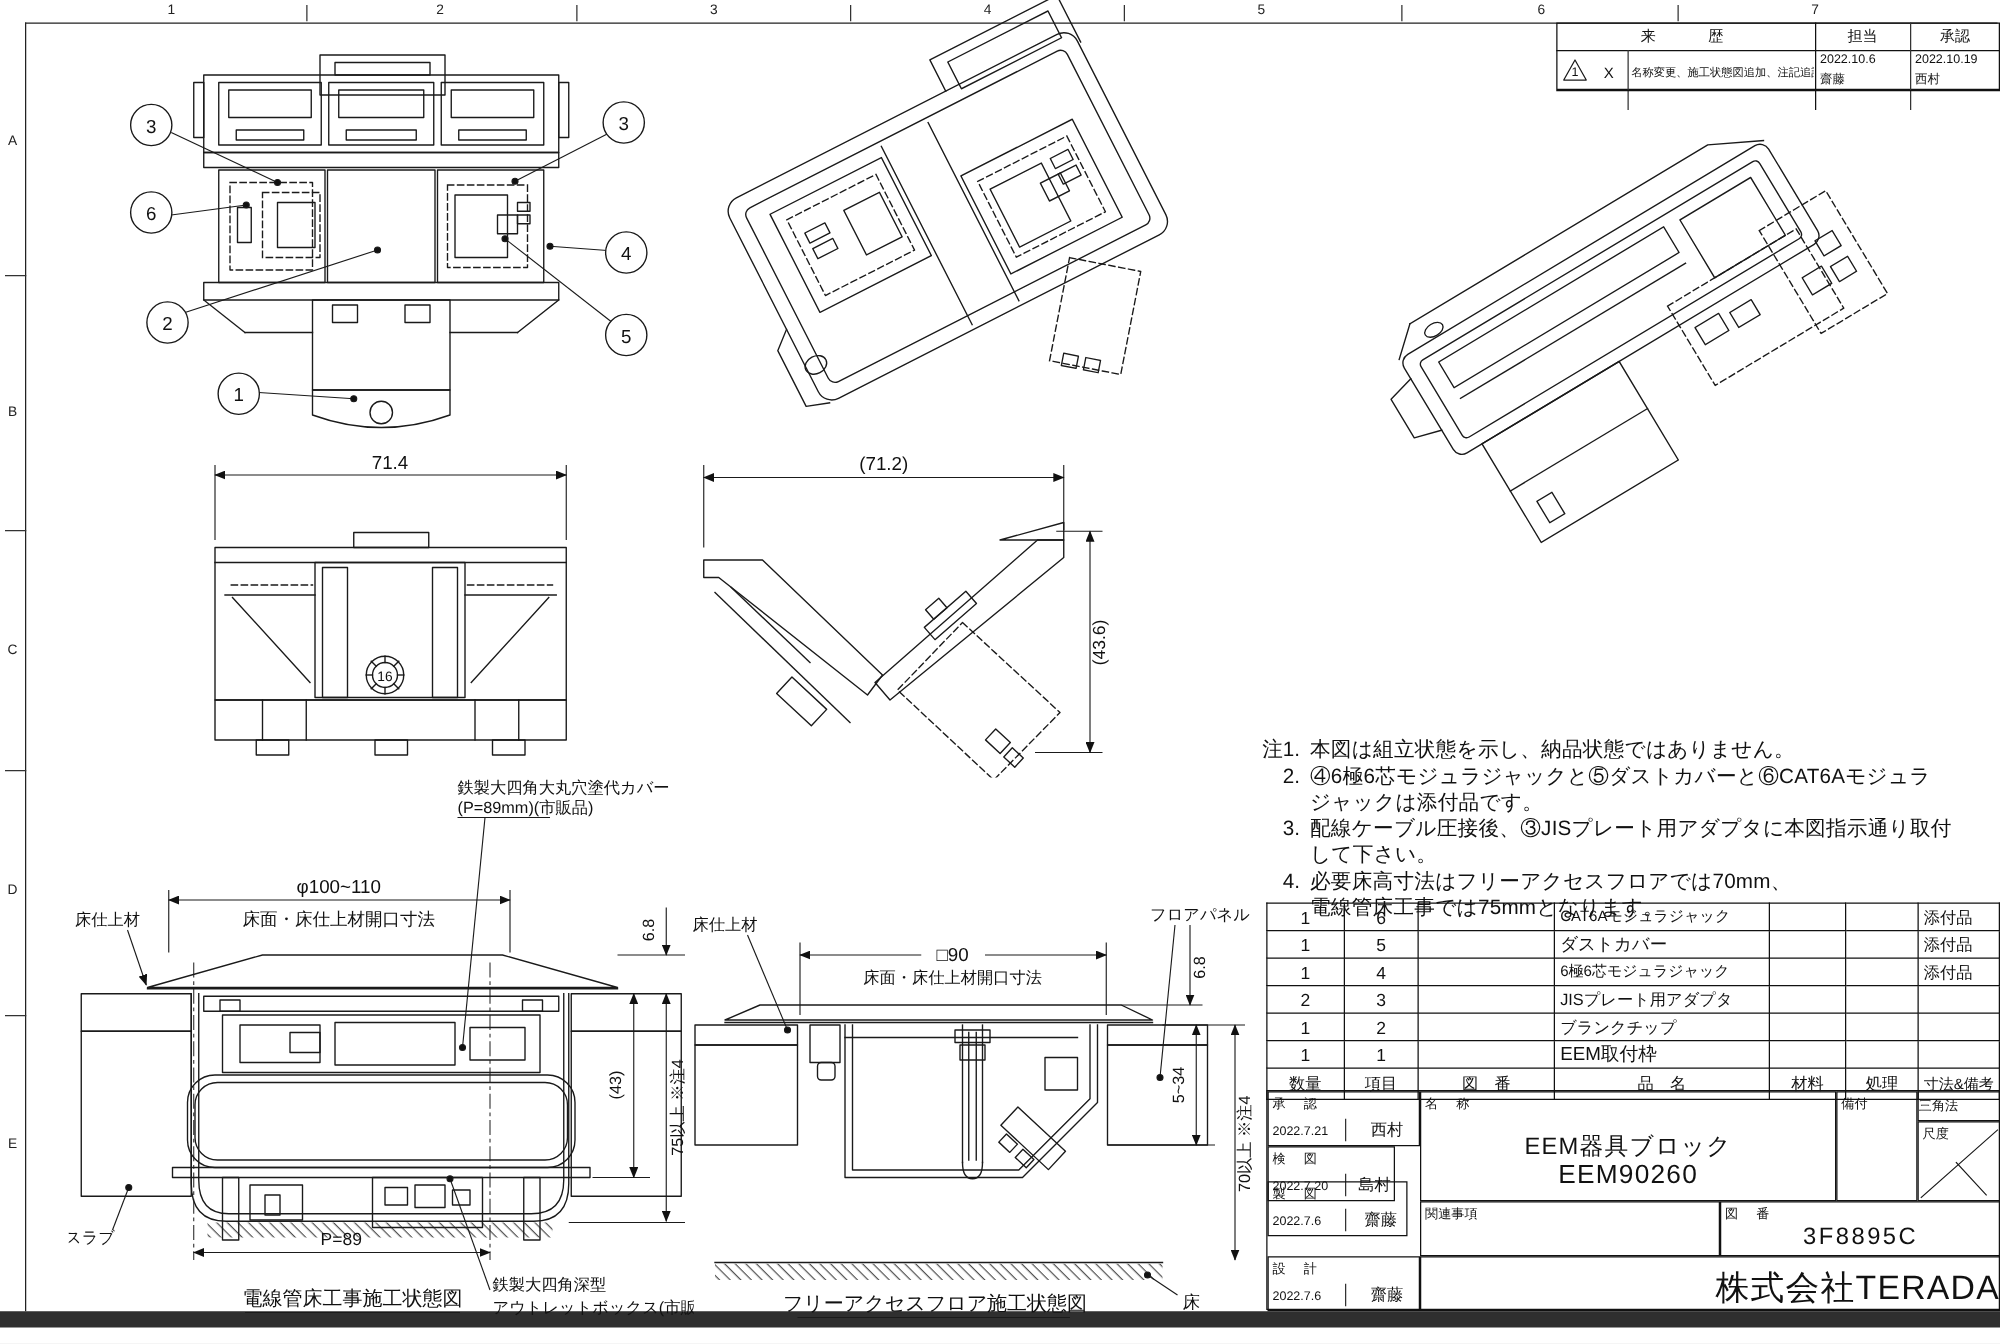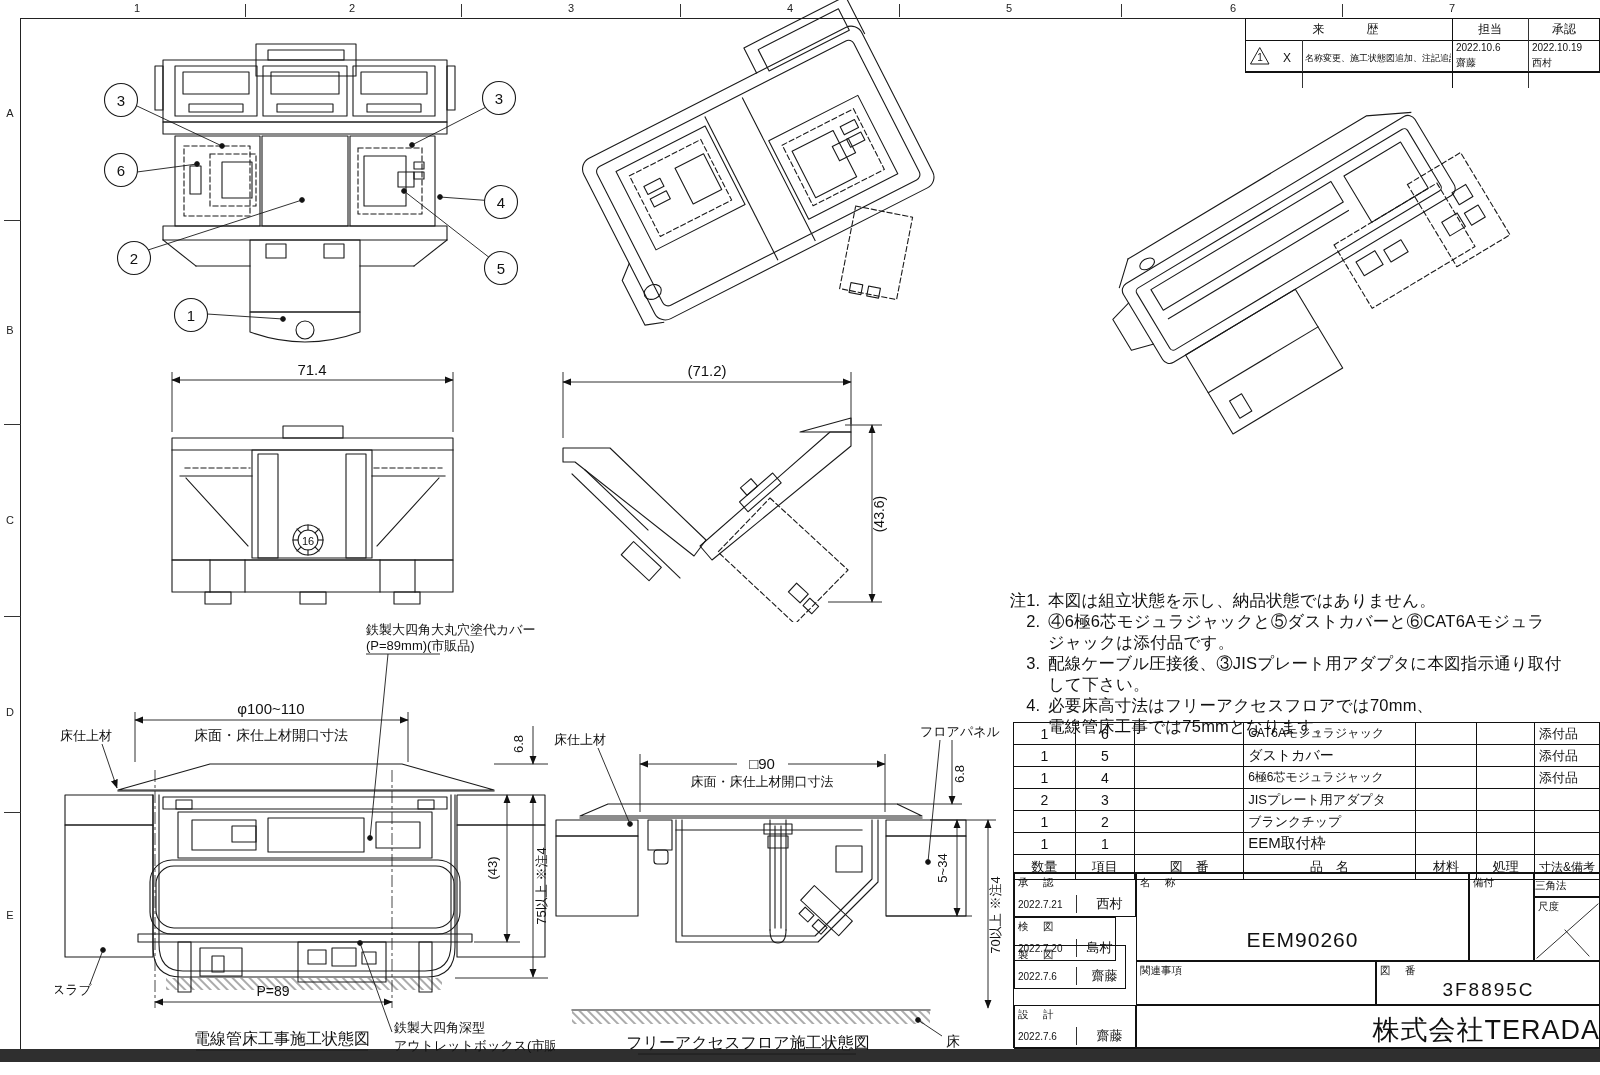--- a/index.html
+++ b/index.html
@@ -591,20 +591,21 @@
     </div>
     <div class="cell" style="left:0;top:132px;width:122px;height:44px">
       <div class="lab">設　計</div>
       <div class="sigrow">
           <span class="d">2022.7.6</span>
           <span class="n">齋藤</span>
         </div>
     </div>
     <div class="cell" style="left:122px;top:0;width:333px;height:88px">
       <div class="lab">名　称</div>
+      <div id="bigname">EEM器具ブロック</div>
       <div id="bigcode">EEM90260</div>
     </div>
     <div class="cell" style="left:455px;top:0;width:65px;height:88px">
       <div class="lab" style="letter-spacing:0">備付</div>
     </div>
     <div class="cell" style="left:520px;top:0;width:67px;height:24px;text-align:left;font-size:10.5px;line-height:22px">三角法</div>
     <div class="cell" style="left:520px;top:24px;width:67px;height:64px">
       <div class="lab" style="letter-spacing:0">尺度</div>
       <svg width="65" height="62" style="position:absolute;left:0;top:0">
         <line x1="2" y1="60" x2="63" y2="6" class="ln" style="stroke-width:.9"></line>

